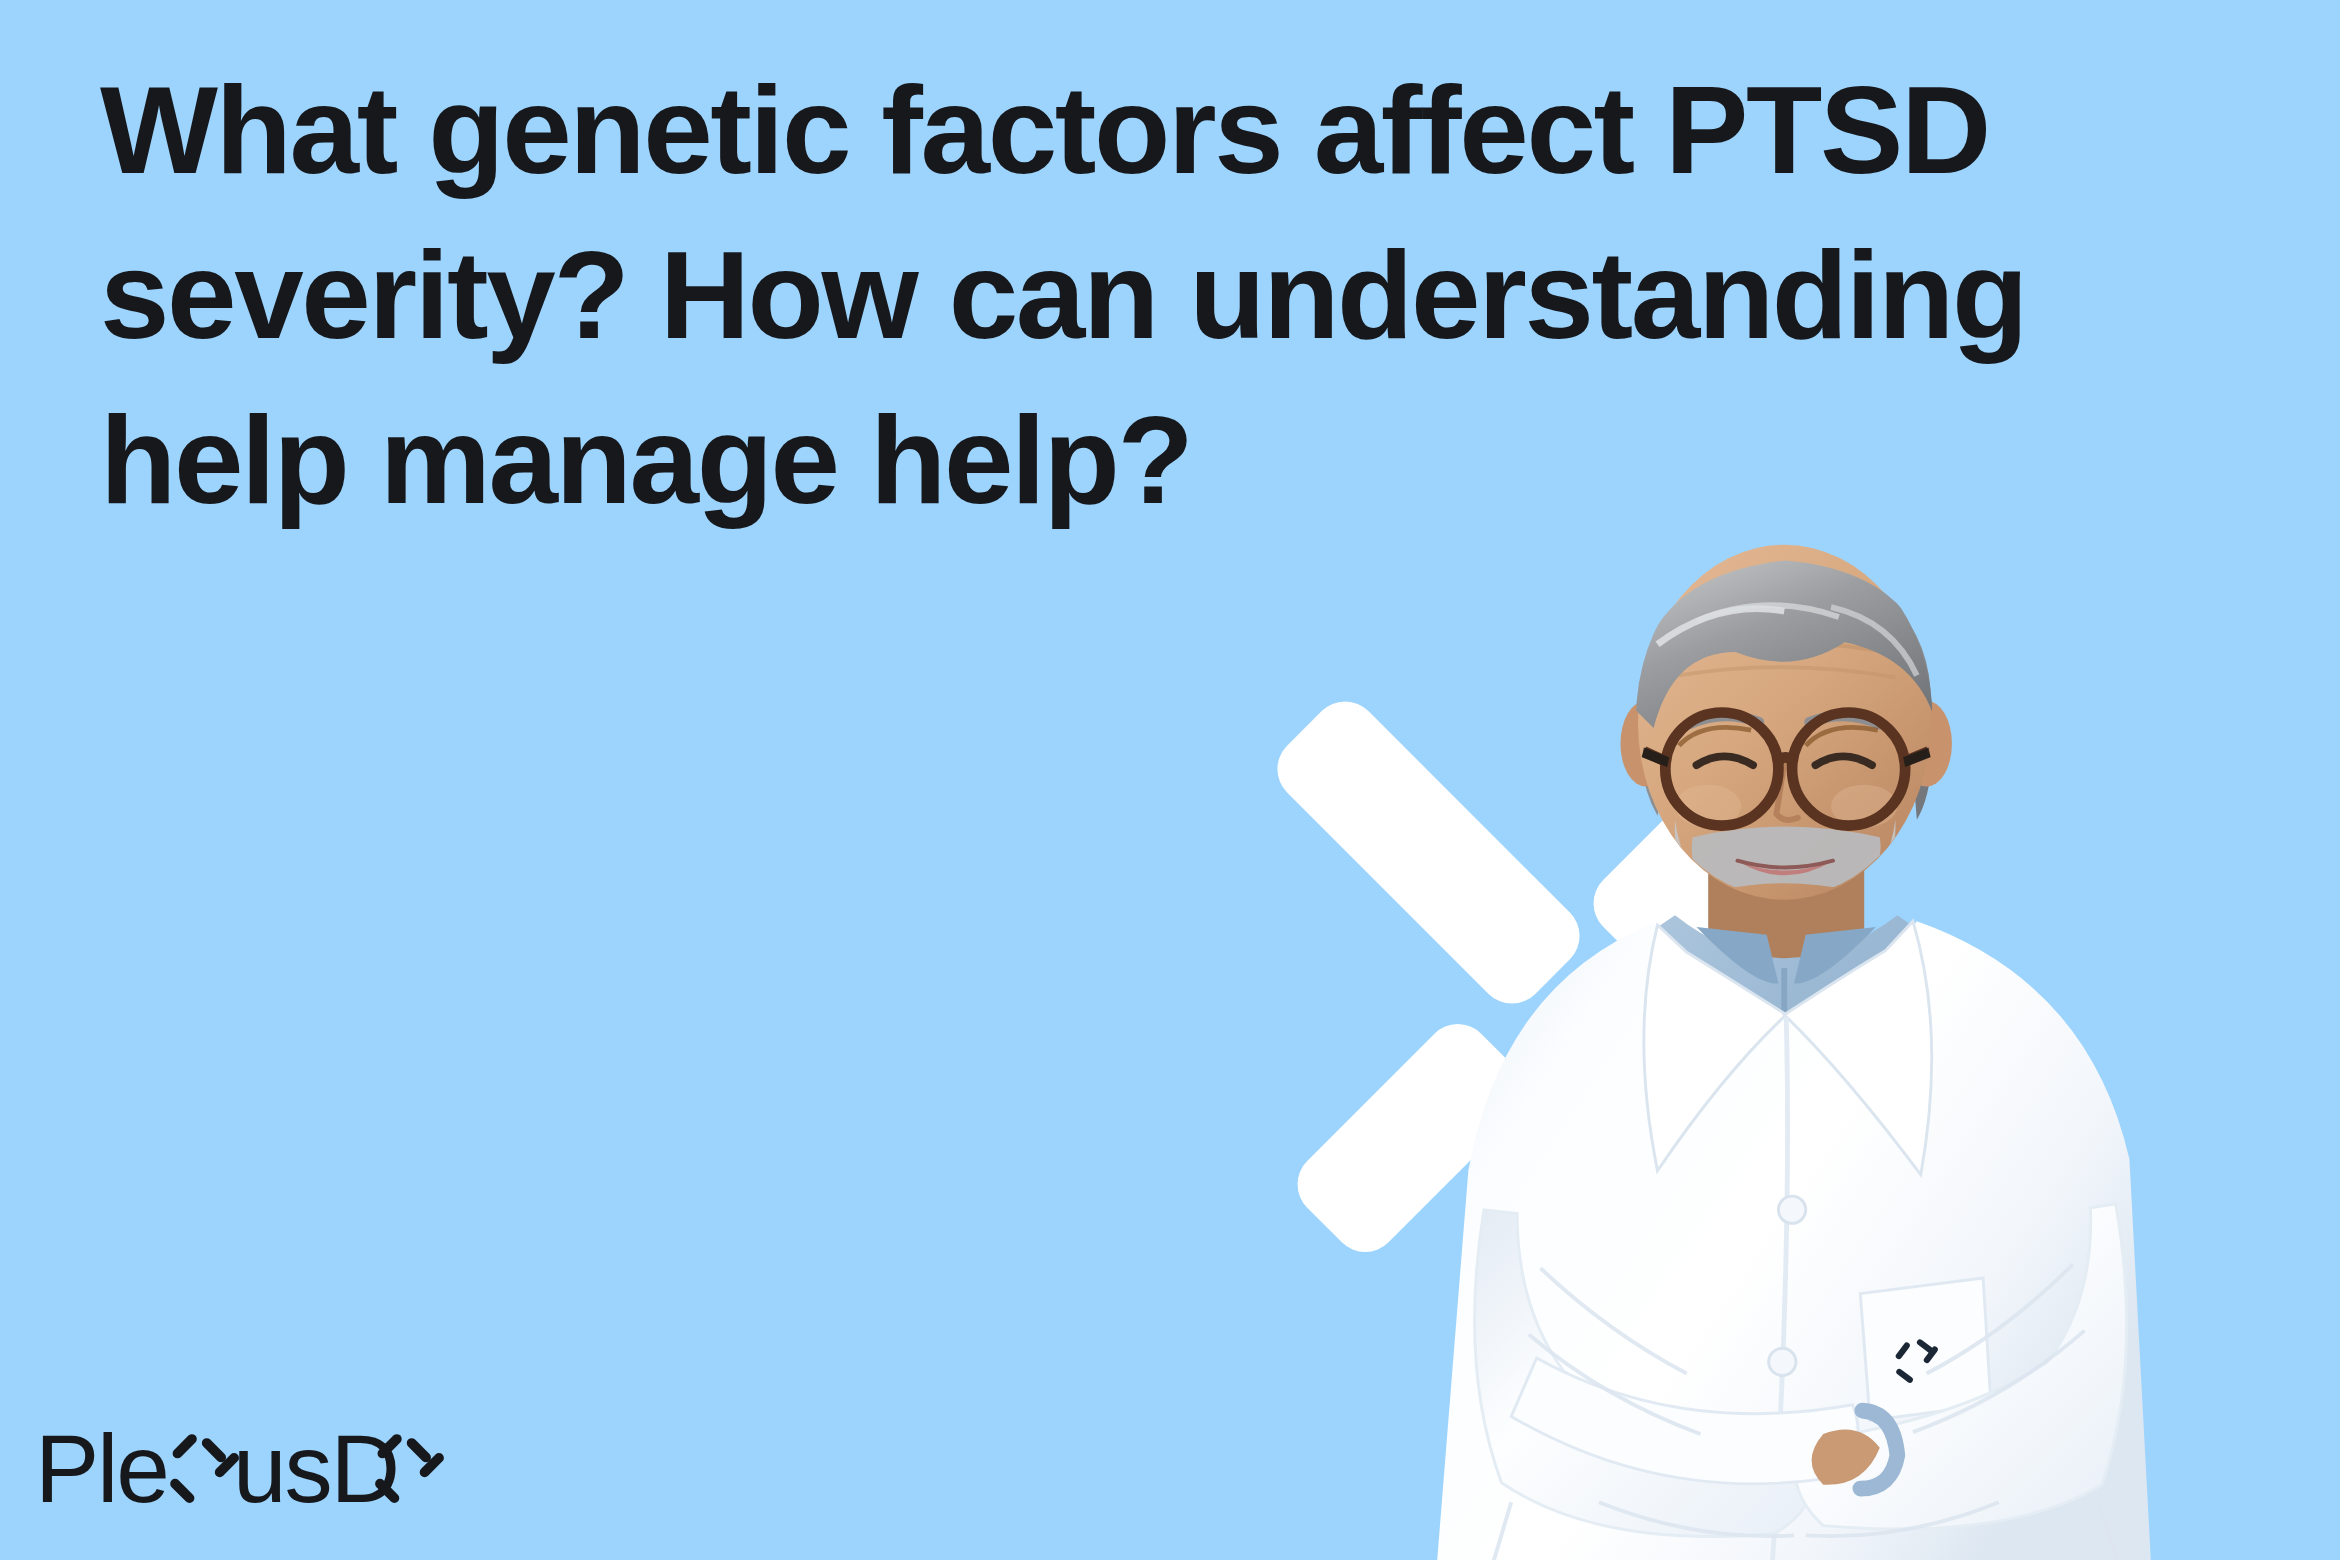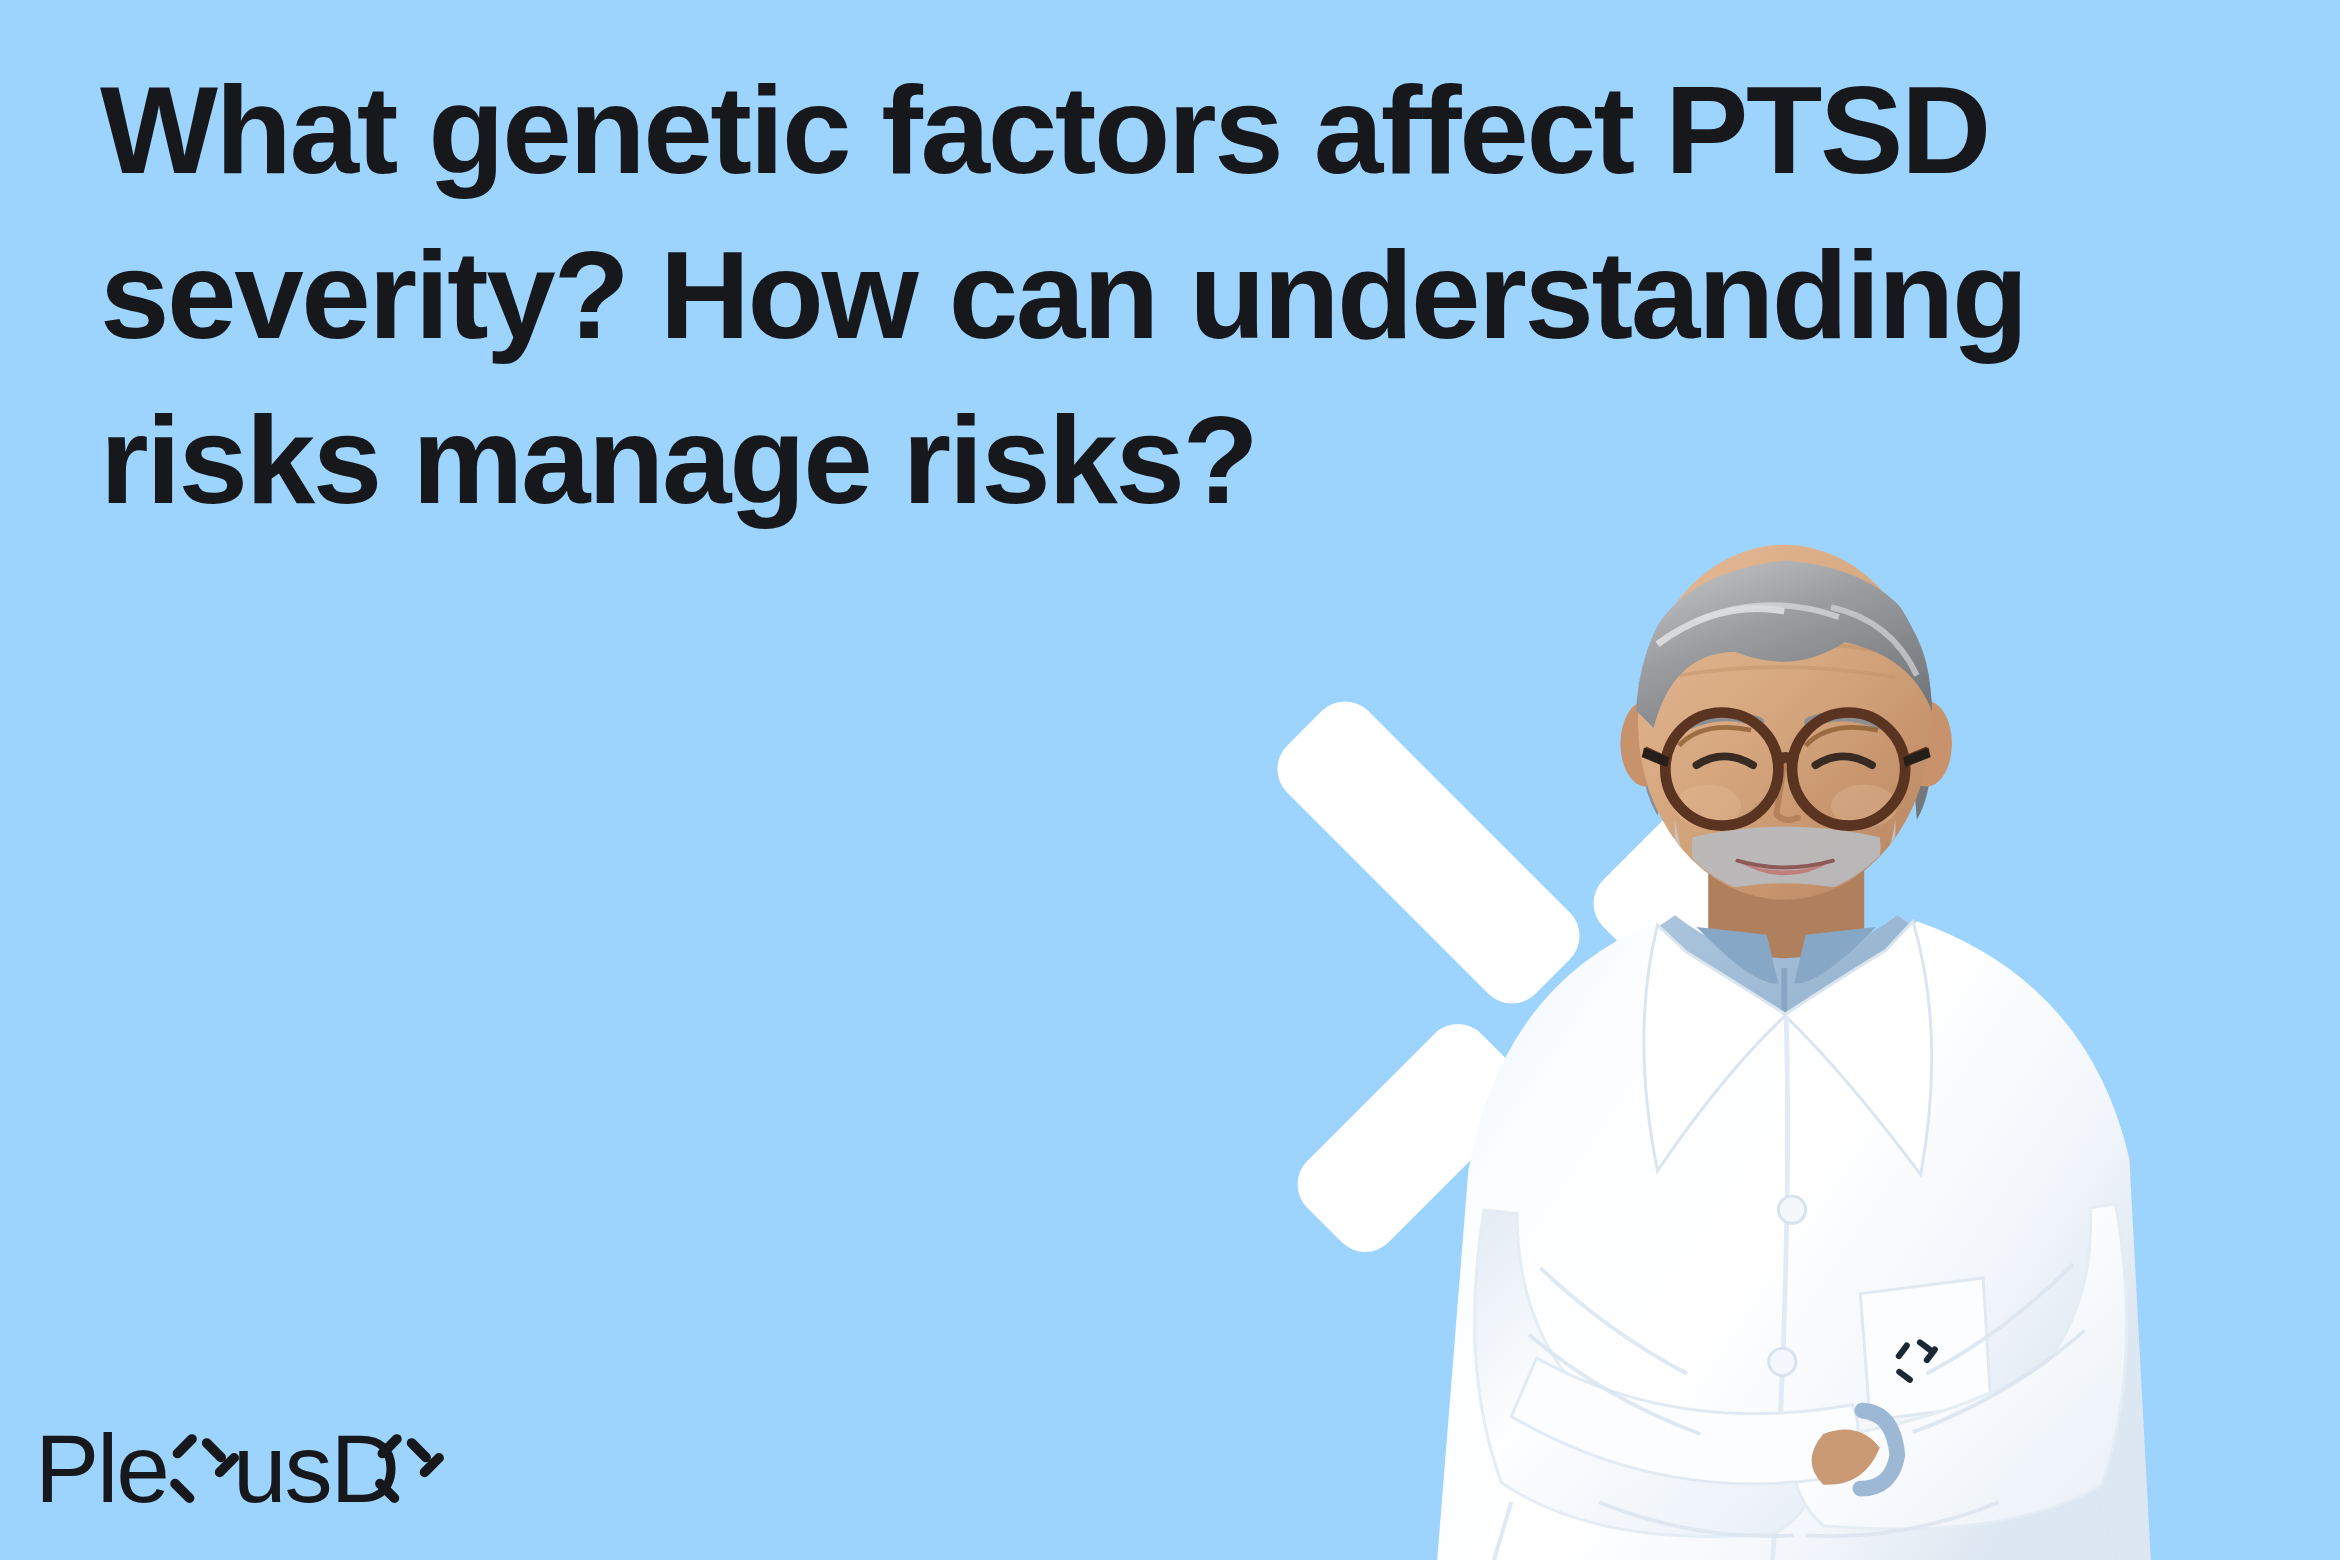--- a/index.html
+++ b/index.html
@@ -103,21 +103,21 @@
     align-items: center;
     margin-top: 12px;
   }
   #logo svg { display: block; height: 113px; width: auto; }
 </style>
 </head>
 <body>
 
 <div id="canvas" style="background: rgb(157, 212, 254);">
 
-  <h1 id="headline" style="color: rgb(22, 24, 28);">What genetic factors affect PTSD severity? How can understanding risks manage risks?</h1>
+  <h1 id="headline" style="color: rgb(22, 24, 28);">What genetic factors affect PTSD severity? How can understanding help manage help?</h1>
 
   <div id="watermark">
     <div class="wm-bar wm-tl"></div>
     <div class="wm-bar wm-tr"></div>
     <div class="wm-bar wm-bl"></div>
     <div class="wm-bar wm-br"></div>
   </div>
 
   <div id="portrait">
     <svg viewBox="0 0 840 1060" xmlns="http://www.w3.org/2000/svg" aria-hidden="true">

